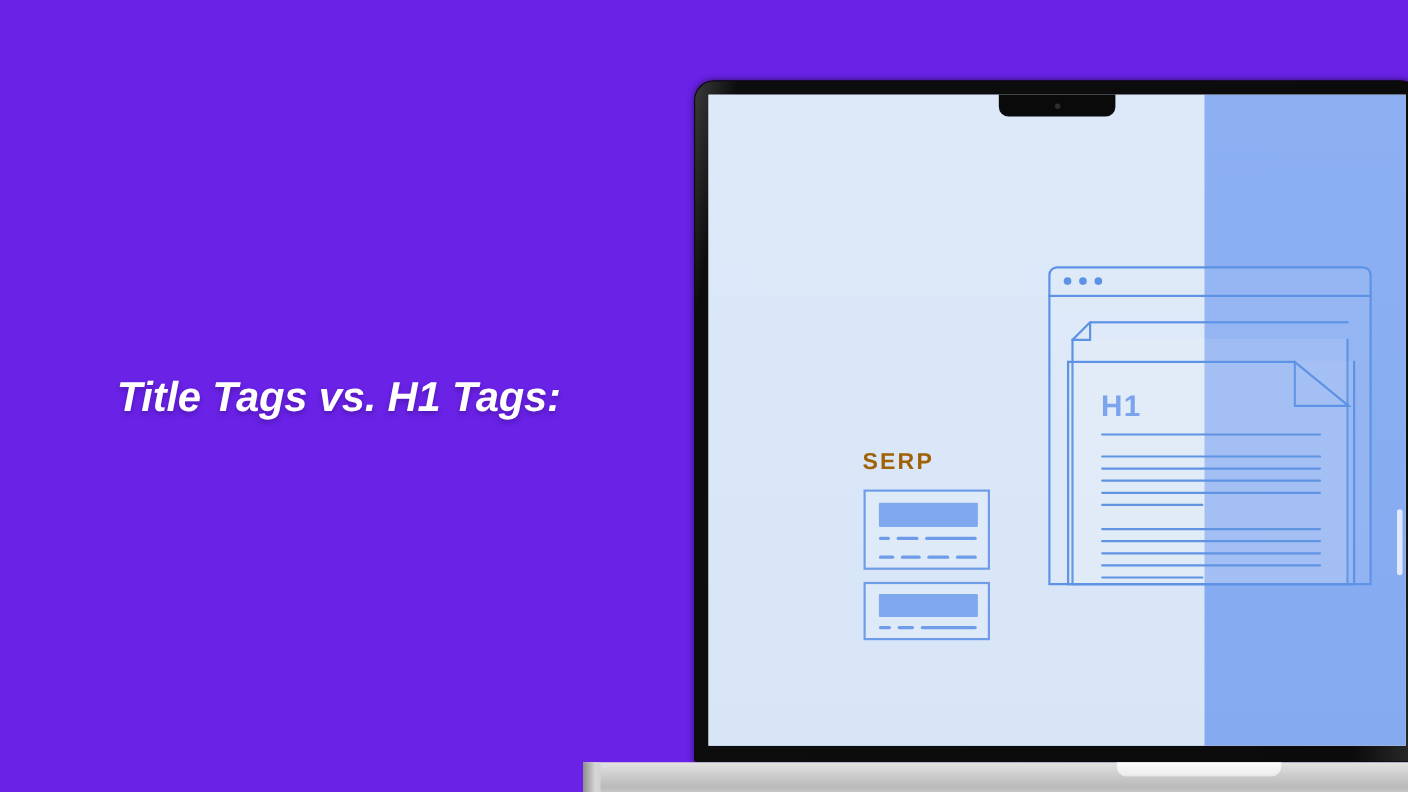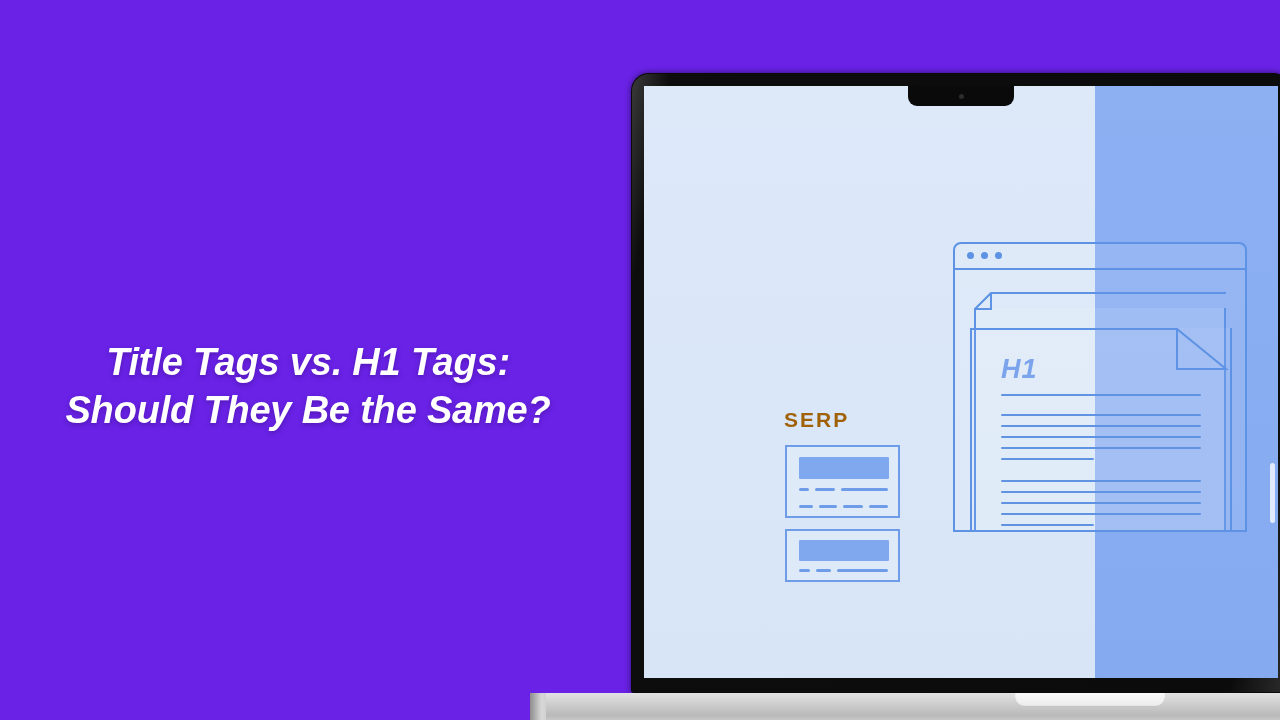--- a/index.html
+++ b/index.html
@@ -140,21 +140,21 @@
     position:absolute;
     height:3px;
     background:#6e9ce8;
     border-radius:1.5px;
   }
 
   
   #browser {
     position:absolute;
     left:309px; top:156px;
-    width:294px; height:290px;font-style:italic;
+    width:294px; height:290px;
   }
   .outline { position:absolute; border:2px solid #5d92e4; }
   #browser-frame {
     left:0; top:0; width:294px; height:290px;
     border-radius:8px 8px 0 0;
     background:rgba(255,255,255,0.10);
   }
   #browser-titlebar-rule {
     position:absolute;
     left:0; top:26px; width:294px; height:2px;
@@ -237,21 +237,20 @@
     background:rgba(255,255,255,0.75);
   }
 </style>
 </head>
 <body>
 
 <div id="stage">
 
   <div id="title-block">
     <span class="line">Title Tags vs. H1 Tags:</span>
-    <span class="line">Should They Be the Same?</span>
   </div>
 
   <div id="laptop">
     <div id="bezel"></div>
 
     <div id="screen">
       <div id="screen-bg-left"></div>
       <div id="screen-bg-right"></div>
 
       <div class="serp-label">SERP</div>

